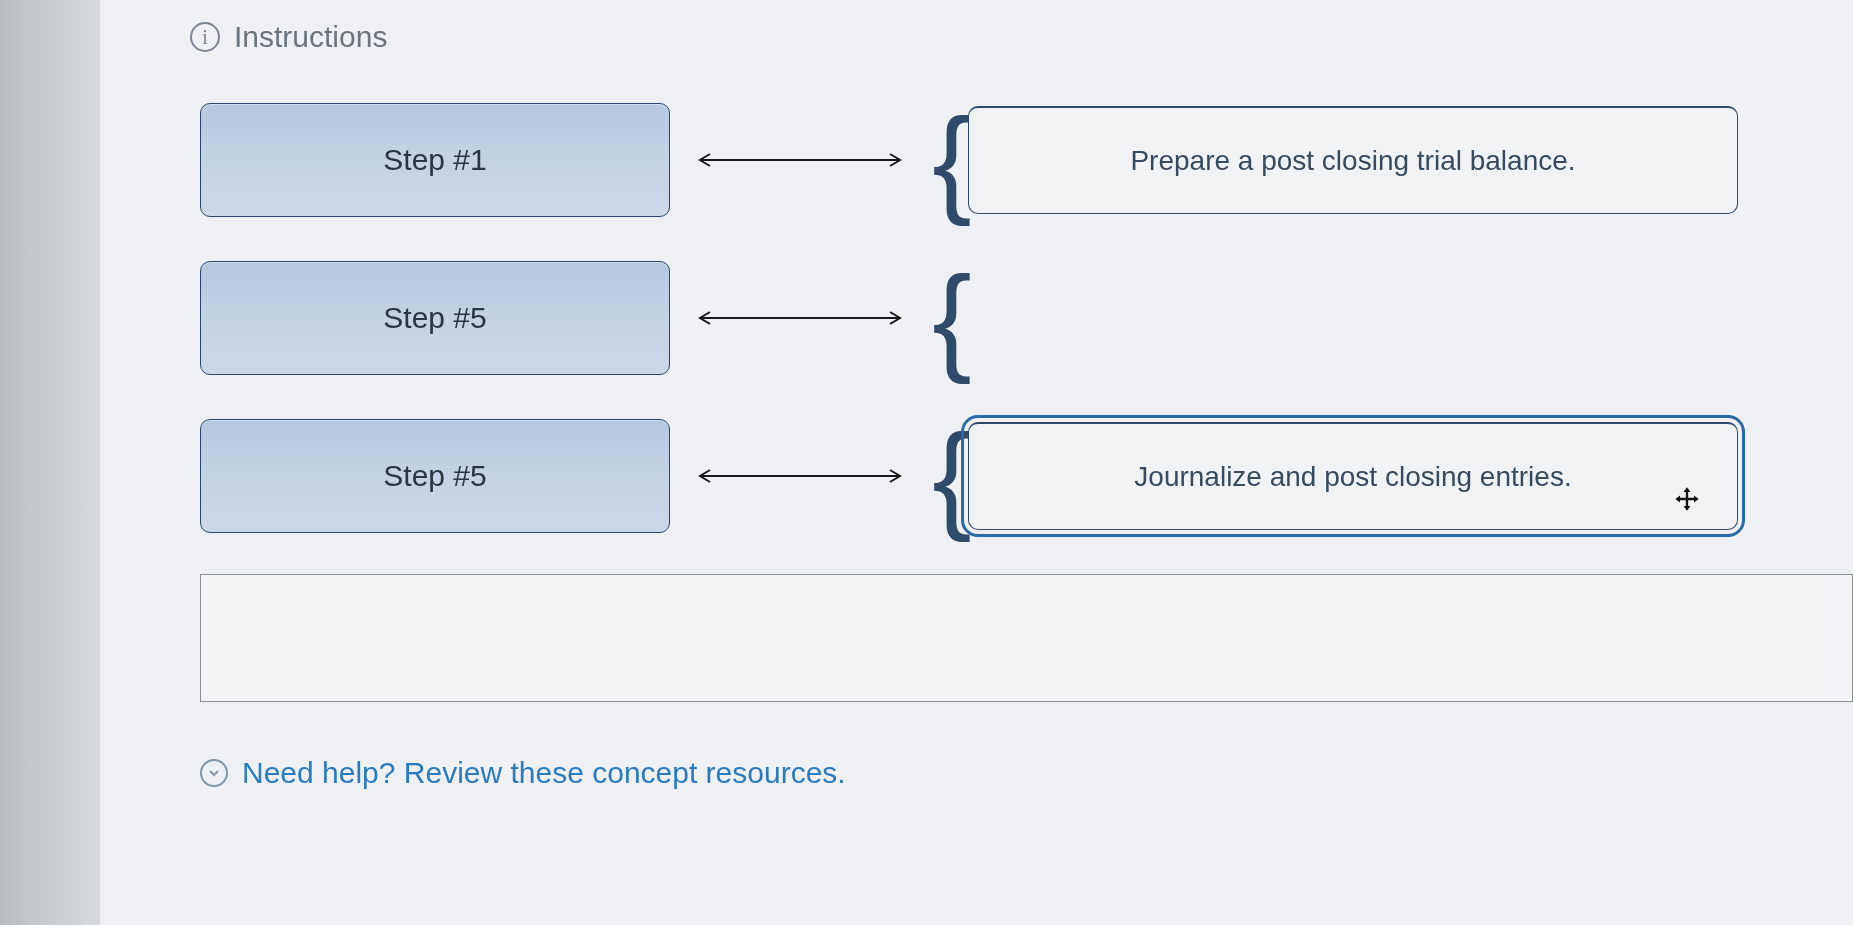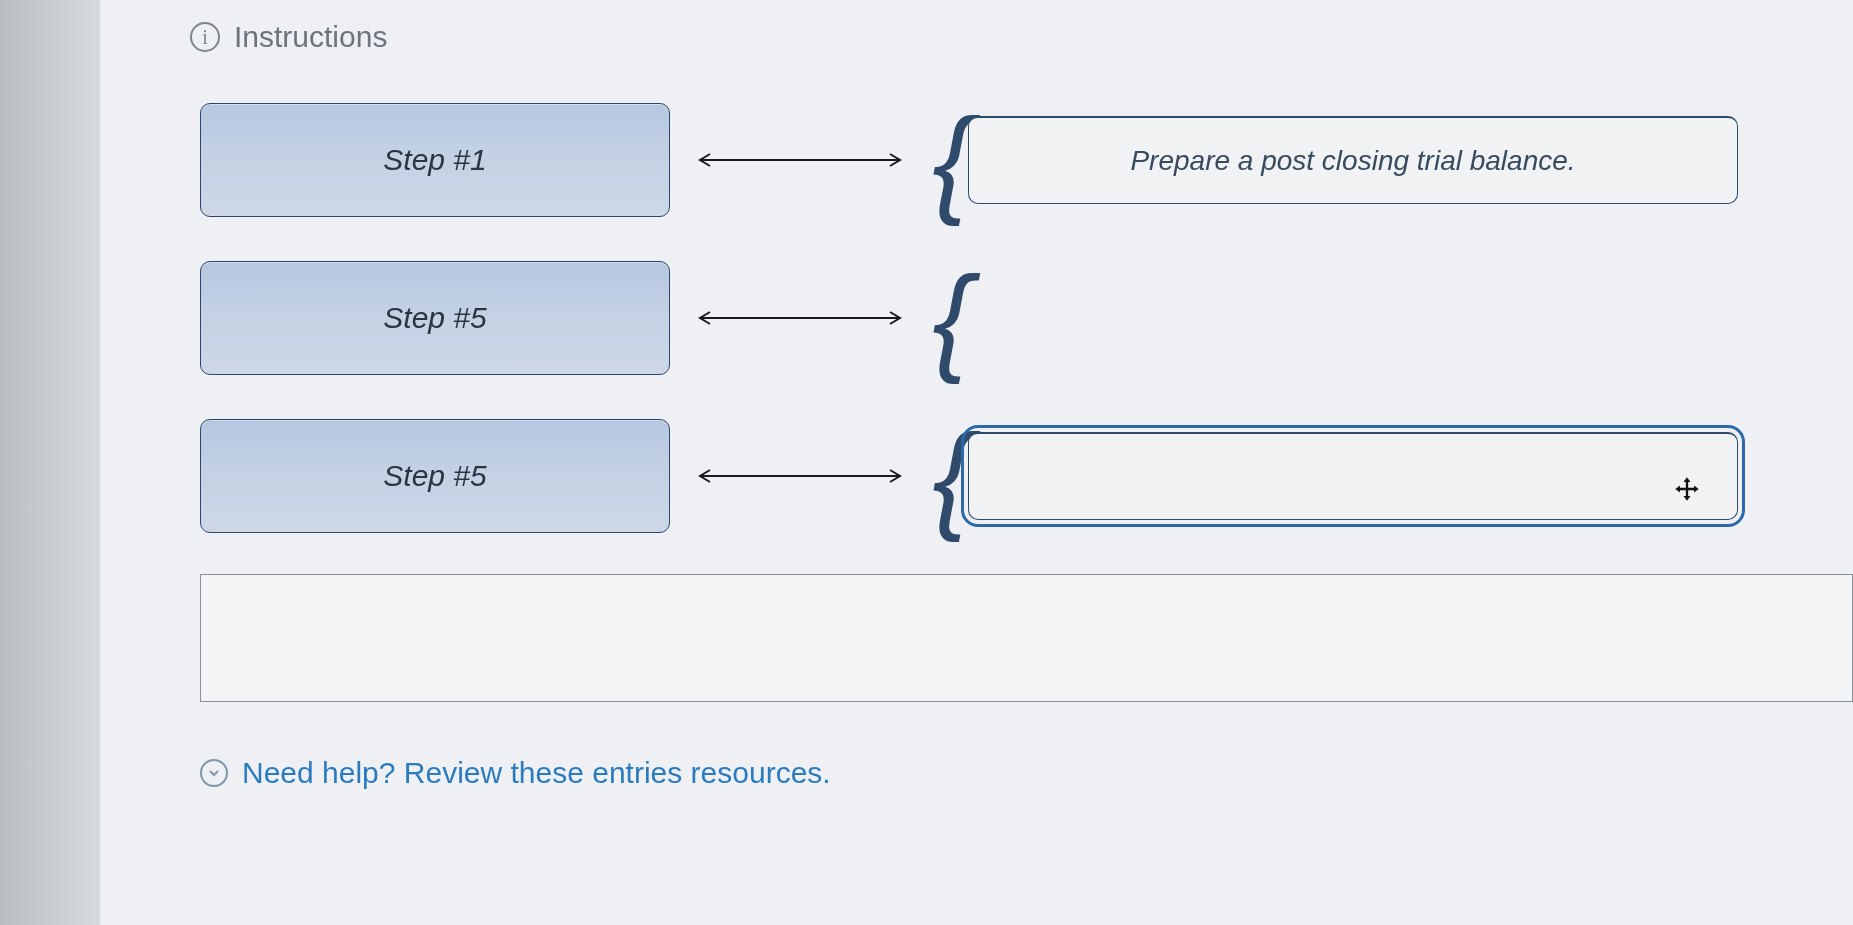--- a/index.html
+++ b/index.html
@@ -46,21 +46,20 @@
   }
   .matching-area {
     position: relative;
     margin-left: 10px;
   }
   .match-row {
     display: flex;
     align-items: center;
     margin-bottom: 38px;
     height: 120px;
-    font-style: italic;
   }
   .step-box {
     width: 470px;
     height: 114px;
     border: 1.5px solid #29476e;
     border-radius: 10px;
     background: linear-gradient(180deg, #b6c7e0 0%, #c4d1e4 45%, #cdd7e6 100%);
     display: flex;
     align-items: center;
     justify-content: center;
@@ -84,21 +83,21 @@
     color: #2f4a6b;
     font-size: 118px;
     line-height: 0.6;
     font-weight: 300;
     margin-right: -6px;
     user-select: none;
   }
   .answer-box {
     flex: 1;
     max-width: 770px;
-    height: 88px;
+    height: 108px;
     border: 1.5px solid #2f4a6b;
     border-top-width: 2px;
     border-radius: 10px;
     background: #f1f2f4;
     display: flex;
     align-items: center;
     justify-content: center;
     color: #384a5d;
     font-size: 28px;
     position: relative;
@@ -192,32 +191,33 @@
       </div>
       <div class="connector">
         <svg viewBox="0 0 220 20">
           <line x1="10" y1="10" x2="210" y2="10" stroke="#1a1a1a" stroke-width="2"></line>
           <polyline points="20,4 10,10 20,16" fill="none" stroke="#1a1a1a" stroke-width="2"></polyline>
           <polyline points="200,4 210,10 200,16" fill="none" stroke="#1a1a1a" stroke-width="2"></polyline>
         </svg>
       </div>
       <div class="brace">{</div>
       <div class="answer-box selected">
+        <span>Journalize and post closing entries.</span>
         <svg class="move-cursor" viewBox="0 0 24 24">
           <path d="M12 2 L9 6 H11 V11 H6 V9 L2 12 L6 15 V13 H11 V18 H9 L12 22 L15 18 H13 V13 H18 V15 L22 12 L18 9 V11 H13 V6 H15 Z" fill="#111"></path>
         </svg>
       </div>
     </div>
 
   </div>
 
   <div class="drop-tray"></div>
 
   <div class="help-row">
     <span class="chev">
       <svg width="14" height="14" viewBox="0 0 14 14">
           <polyline points="3,5 7,9 11,5" fill="none" stroke="#7f97aa" stroke-width="2"></polyline>
         </svg>
     </span>
-    <span>Need help? Review these entries resources.</span>
+    <span>Need help? Review these concept resources.</span>
   </div>
 
 </div>
 
 </body></html>

